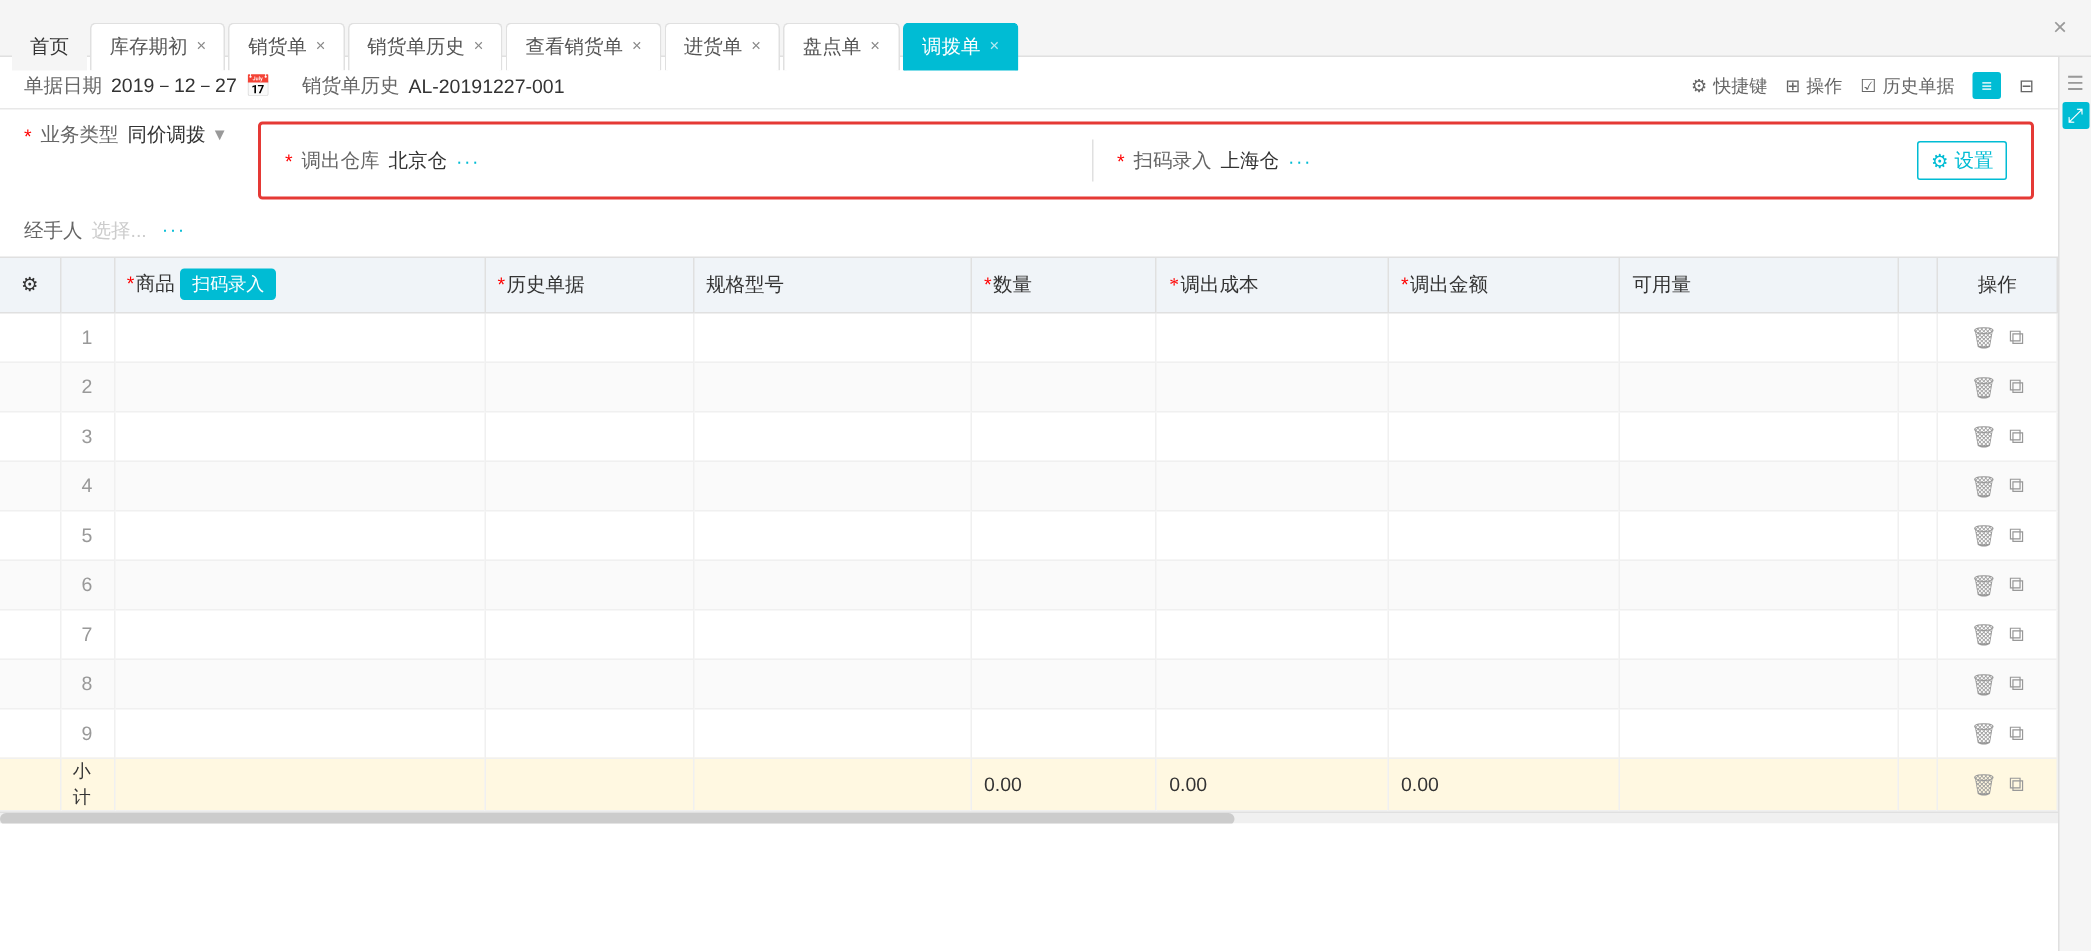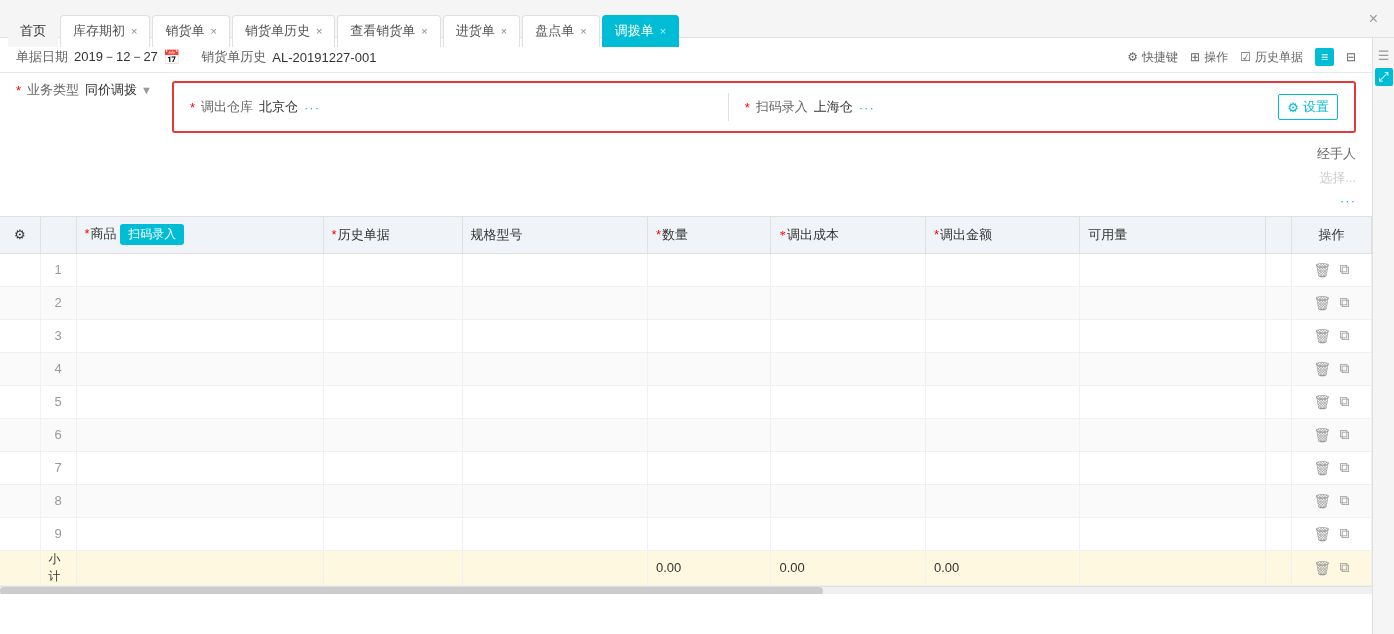--- a/index.html
+++ b/index.html
@@ -153,23 +153,22 @@
       border: 1px solid #00bcd4;
       border-radius: 2px;
       padding: 3px 8px;
       margin-left: 12px;
     }
 
     
     .form-row3 {
       padding: 4px 16px 8px;
       display: flex;
-      align-items: flex-end;
+      align-items: flex-start;
       gap: 6px;
-      flex-direction: column;
     }
 
     
     .table-wrapper {
       margin: 0;
       overflow-x: auto;
       border-top: 1px solid #e0e0e0;
     }
     table {
       width: 100%;

